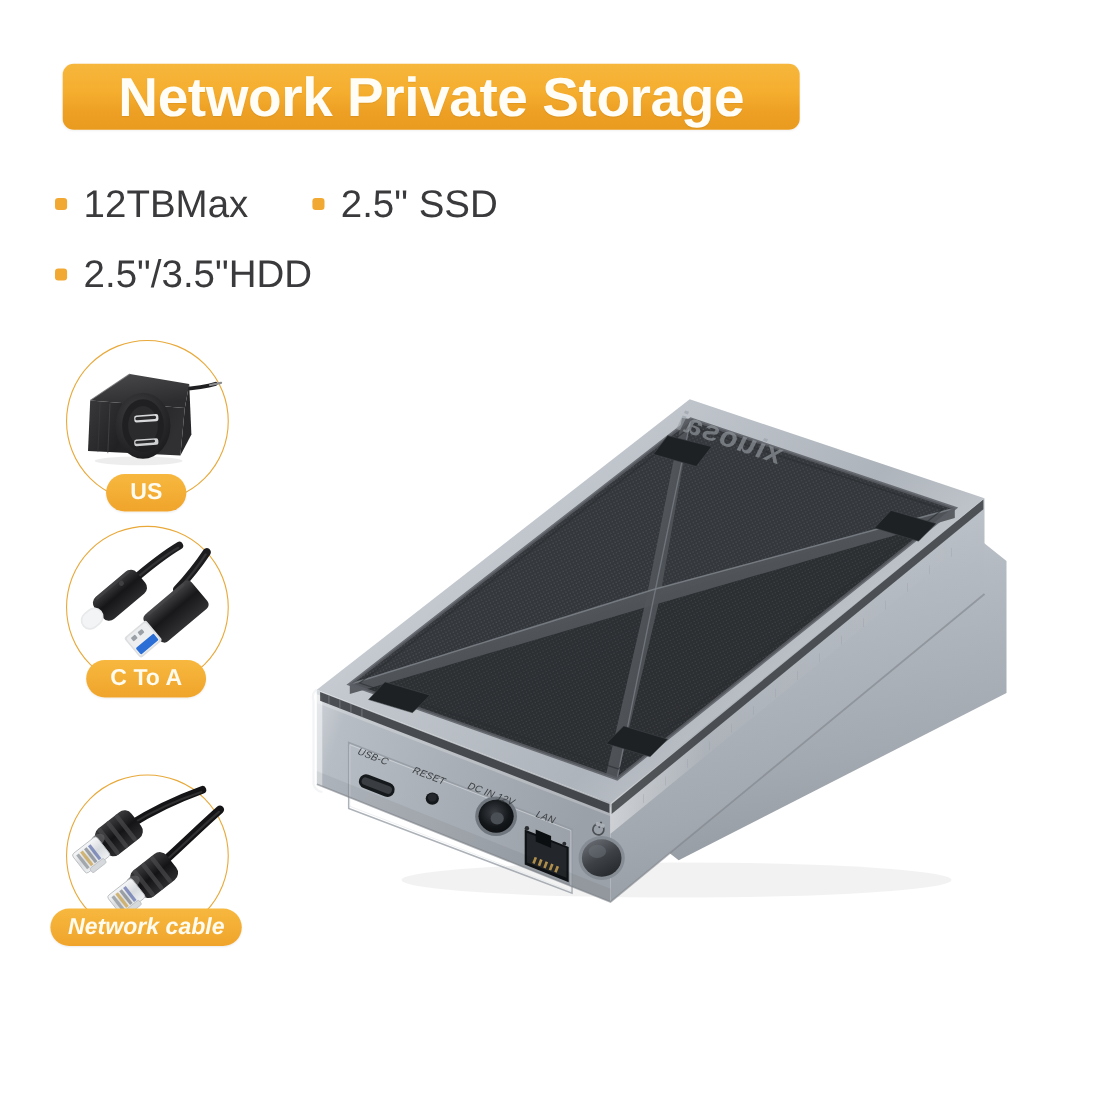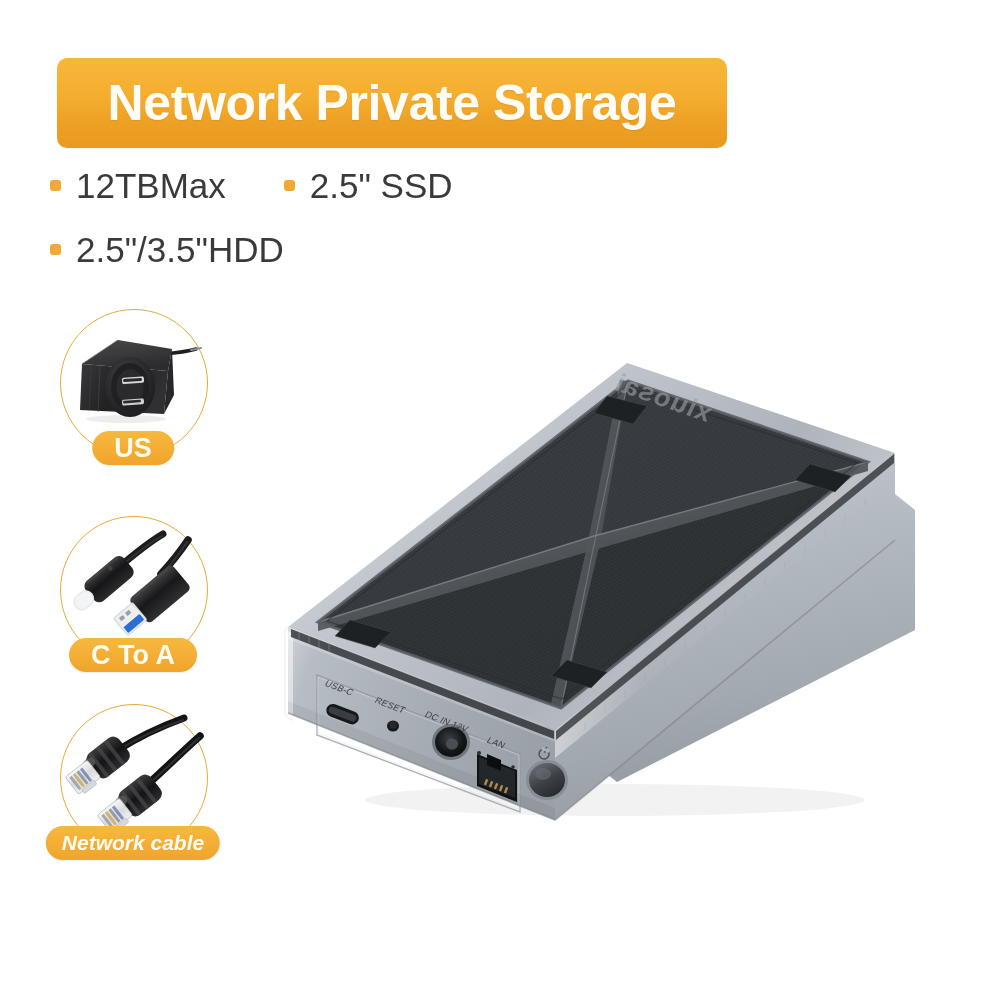--- a/index.html
+++ b/index.html
@@ -7,21 +7,21 @@
     width: 1000px; height: 1000px;
     background: #ffffff;
     font-family: "Liberation Sans", sans-serif;
     overflow: hidden;
   }
   #page { position: relative; width: 1000px; height: 1000px; background: #ffffff; }
 
   
   #title-banner {
     position: absolute; left: 57px; top: 58px;
-    width: 670px; height: 90px;
+    width: 670px; height: 60px;
     border-radius: 10px;
     background: linear-gradient(180deg, #f6b73c 0%, #f5ad2e 45%, #eda024 72%, #e99b1f 100%);
     display: flex; align-items: center; justify-content: center;
     box-shadow: 0 1px 2px rgba(0,0,0,0.06);
   }
   #title-text {
     color: #fffdf5;
     font-size: 50px;
     font-weight: bold;
     letter-spacing: -0.4px;
@@ -42,39 +42,39 @@
   .bullet-label {
     margin-left: 15px;
     font-size: 35px; color: #3a3a3c; line-height: 1;
     white-space: nowrap;
   }
   #bullet-ssd-wrap { margin-left: 58px; }
 
   
   .accessory { position: absolute; width: 190px; height: 200px; }
   #accessory-0 { left: 38px; top: 305px; }
-  #accessory-1 { left: 38px; top: 512px; }
+  #accessory-1 { left: 38px; top: 474px; }
   #accessory-2 { left: 38px; top: 700px; font-style: italic; }
 
   .acc-ring {
     position: absolute; left: 22px; top: 4px;
     width: 148px; height: 148px;
     border-radius: 50%;
     border: 1.6px solid #e8a93a;
     background: #ffffff;
   }
   .acc-art { position: absolute; left: 22px; top: 4px; width: 148px; height: 148px; }
   .acc-pill {
     position: absolute; left: 50%; transform: translateX(-50%);
     top: 126px;
     height: 34px; padding: 0 22px;
     border-radius: 17px;
     background: linear-gradient(180deg, #f7b83f 0%, #f0a42b 100%);
     display: flex; align-items: center; justify-content: center;
-    color: #fffbef; font-size: 27px; font-weight: bold; white-space: nowrap;
+    color: #fffbef; font-size: 21px; font-weight: bold; white-space: nowrap;
     box-shadow: 0 1px 2px rgba(0,0,0,0.08);
   }
   #accessory-2 .acc-pill { padding: 0 16px; font-size: 21px; }
 
   
   #device { position: absolute; left: 255px; top: 330px; width: 680px; height: 500px; }
   #device svg { display: block; }
 
   
   .port-label {

